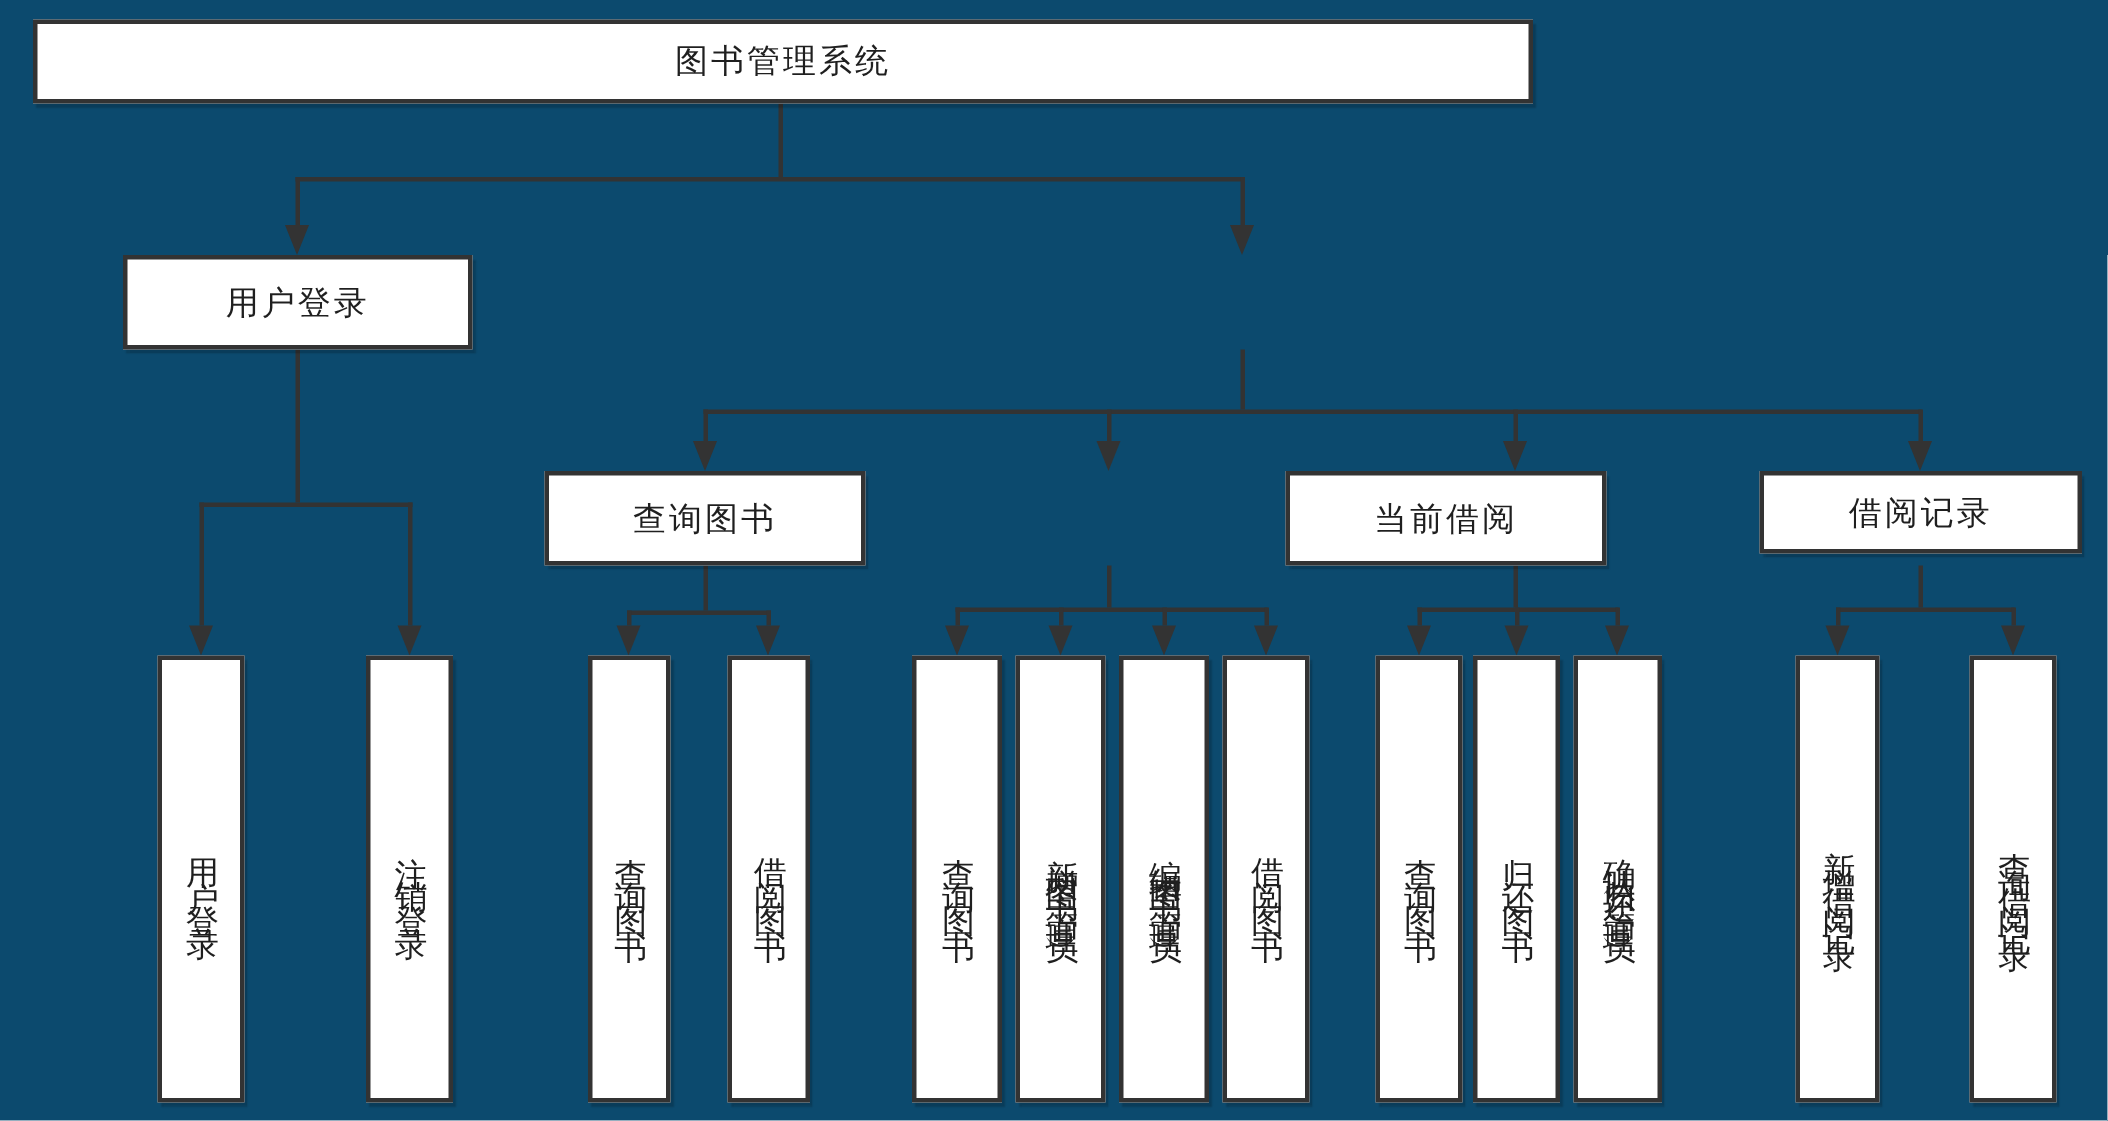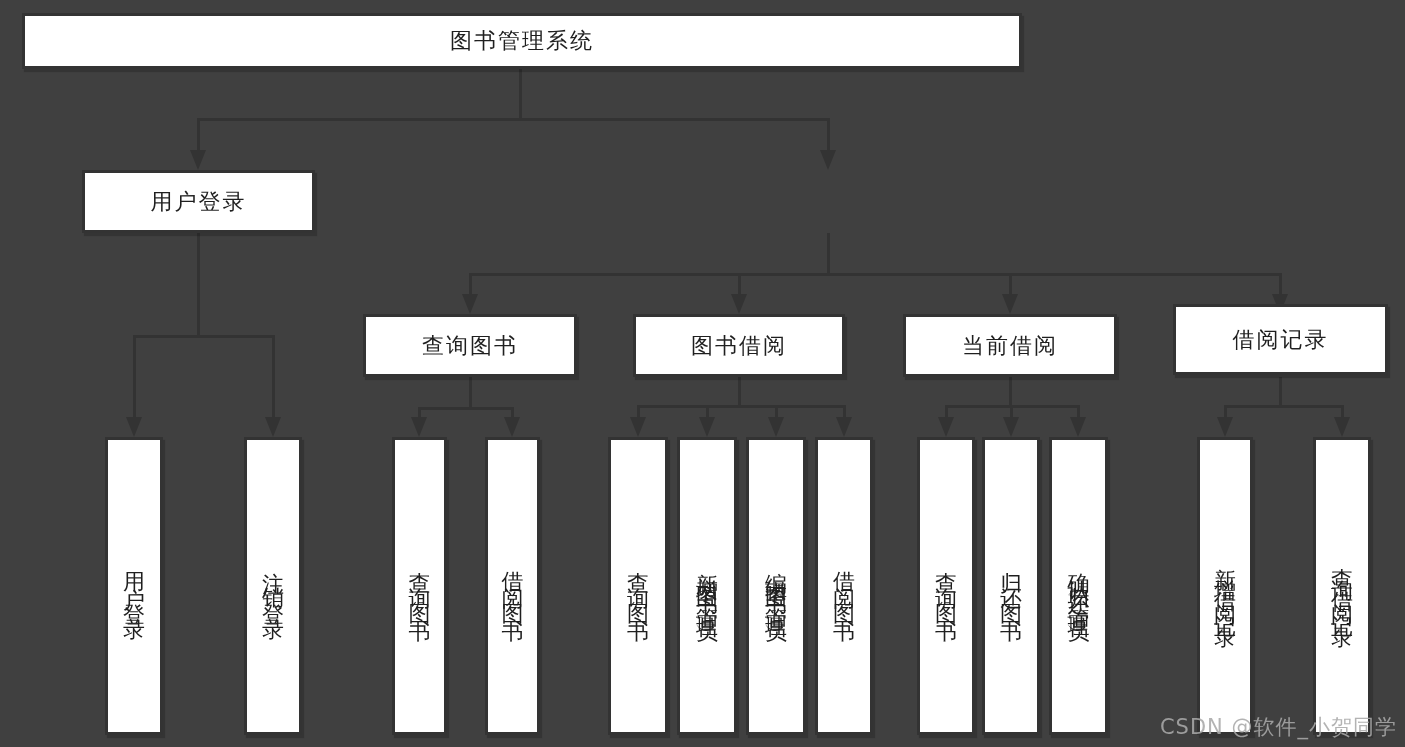--- a/index.html
+++ b/index.html
@@ -1,19 +1,19 @@
 <!DOCTYPE html>
 <html><head>
 <meta charset="utf-8">
 <style>
   html,body{margin:0;padding:0;background:#ffffff;}
   .canvas{
     position:relative;
     width:1405px;height:747px;
-    background:#404040;
+    background:#0c4a6e;
     font-family:"DejaVu Sans","Liberation Sans",sans-serif;
     overflow:hidden;
   }
   .box{
     position:absolute;
     box-sizing:border-box;
     border:3px solid #333333;
     background:#ffffff;
     box-shadow:2px 3px 1px rgba(0,0,0,0.18);
     display:flex;align-items:center;justify-content:center;
@@ -112,27 +112,24 @@
     <span>图书管理系统</span>
   </div>
 
   <div class="box hbox" style="left:82px;top:170px;width:233px;height:63px">
     <span>用户登录</span>
   </div>
 
   <div class="box hbox" style="left:363px;top:314px;width:214px;height:63px">
     <span>查询图书</span>
   </div>
-  <div class="box hbox" style="left:633px;top:314px;width:212px;height:63px">
-    <span>图书借阅</span>
-  </div>
-  <div class="box hbox" style="left:903px;top:314px;width:214px;height:63px">
+  <div class="box hbox" style="left:857px;top:314px;width:214px;height:63px">
     <span>当前借阅</span>
   </div>
-  <div class="box hbox" style="left:1173px;top:304px;width:215px;height:71px">
+  <div class="box hbox" style="left:1173px;top:314px;width:215px;height:55px">
     <span>借阅记录</span>
   </div>
 
   <div class="box" style="left:105px;top:437px;width:58px;height:298px">
     <span class="vtext sp4">用户登录</span>
   </div>
   <div class="box" style="left:244px;top:437px;width:58px;height:298px">
     <span class="vtext sp4">注销登录</span>
   </div>
 
@@ -166,15 +163,14 @@
     <span class="vtext sp9">确认归还（管理员）</span>
   </div>
 
   <div class="box" style="left:1197px;top:437px;width:56px;height:298px">
     <span class="vtext sp6">新增借阅记录</span>
   </div>
   <div class="box" style="left:1313px;top:437px;width:58px;height:298px">
     <span class="vtext sp6">查询借阅记录</span>
   </div>
 
-  <div class="watermark">CSDN @软件_小贺同学</div>
 
 </div>
 
 </body></html>

